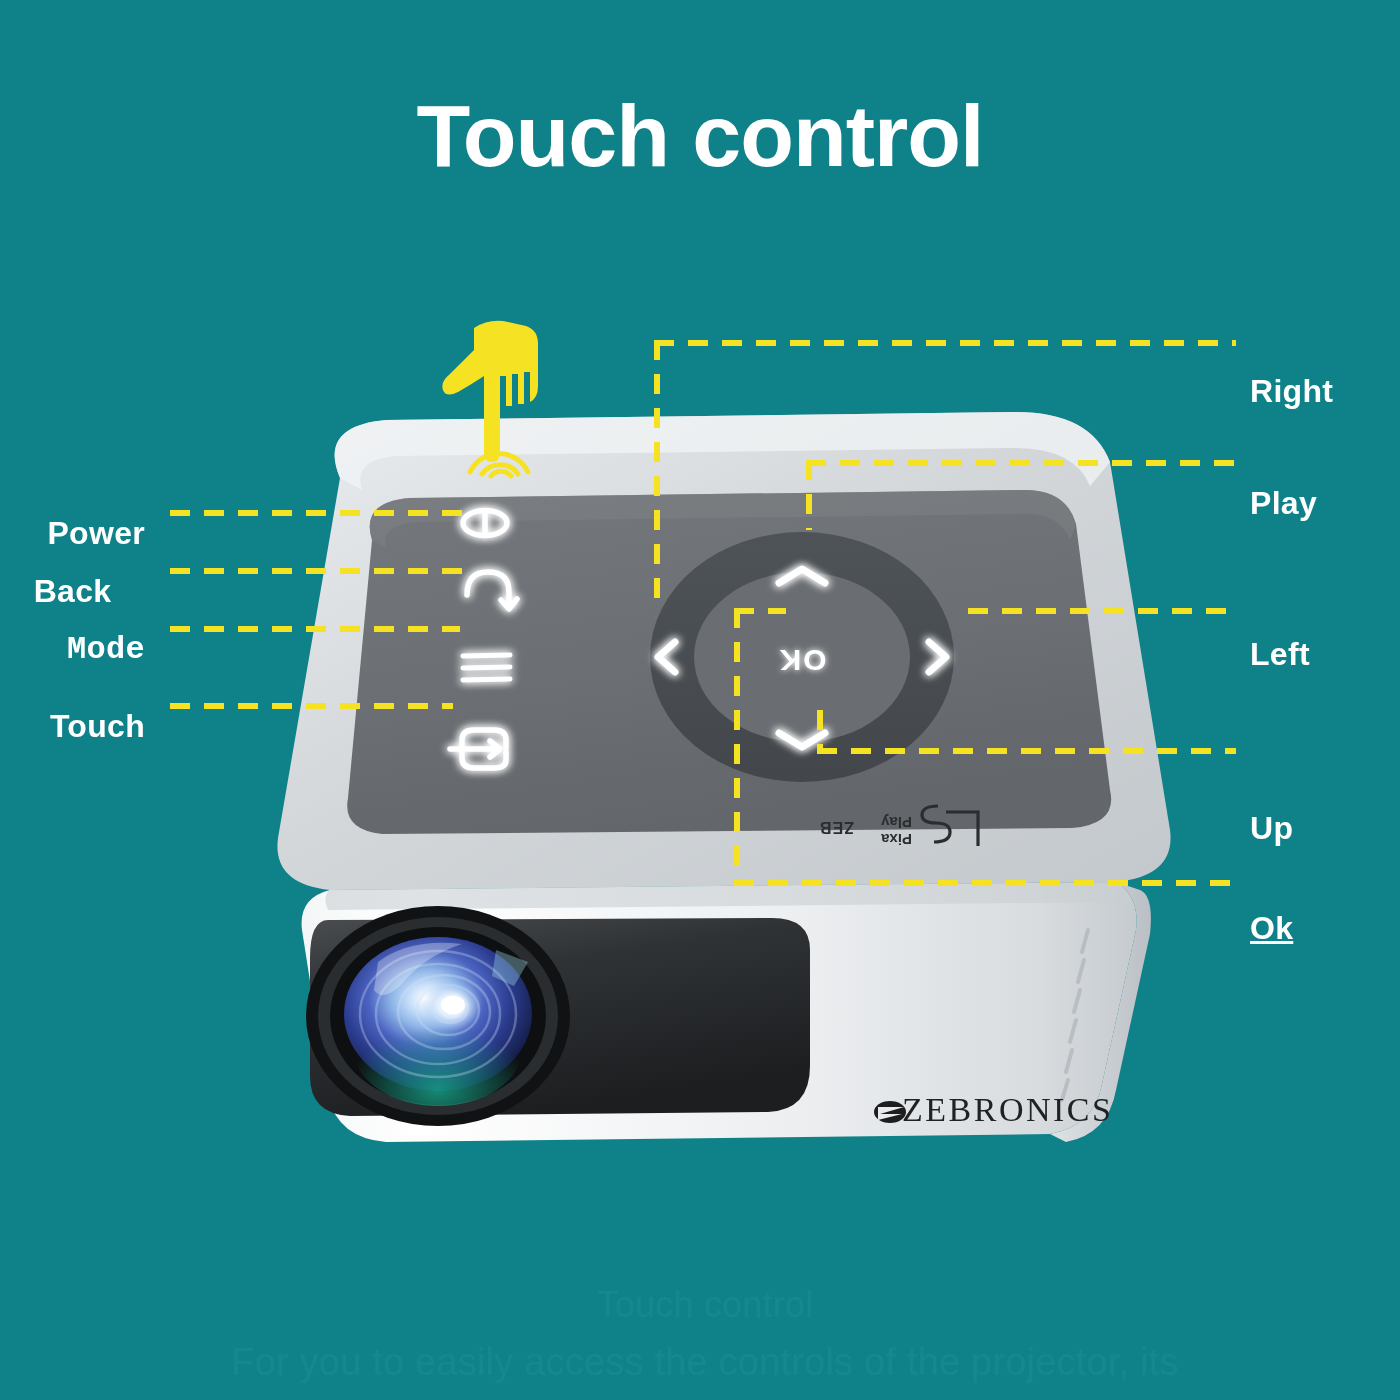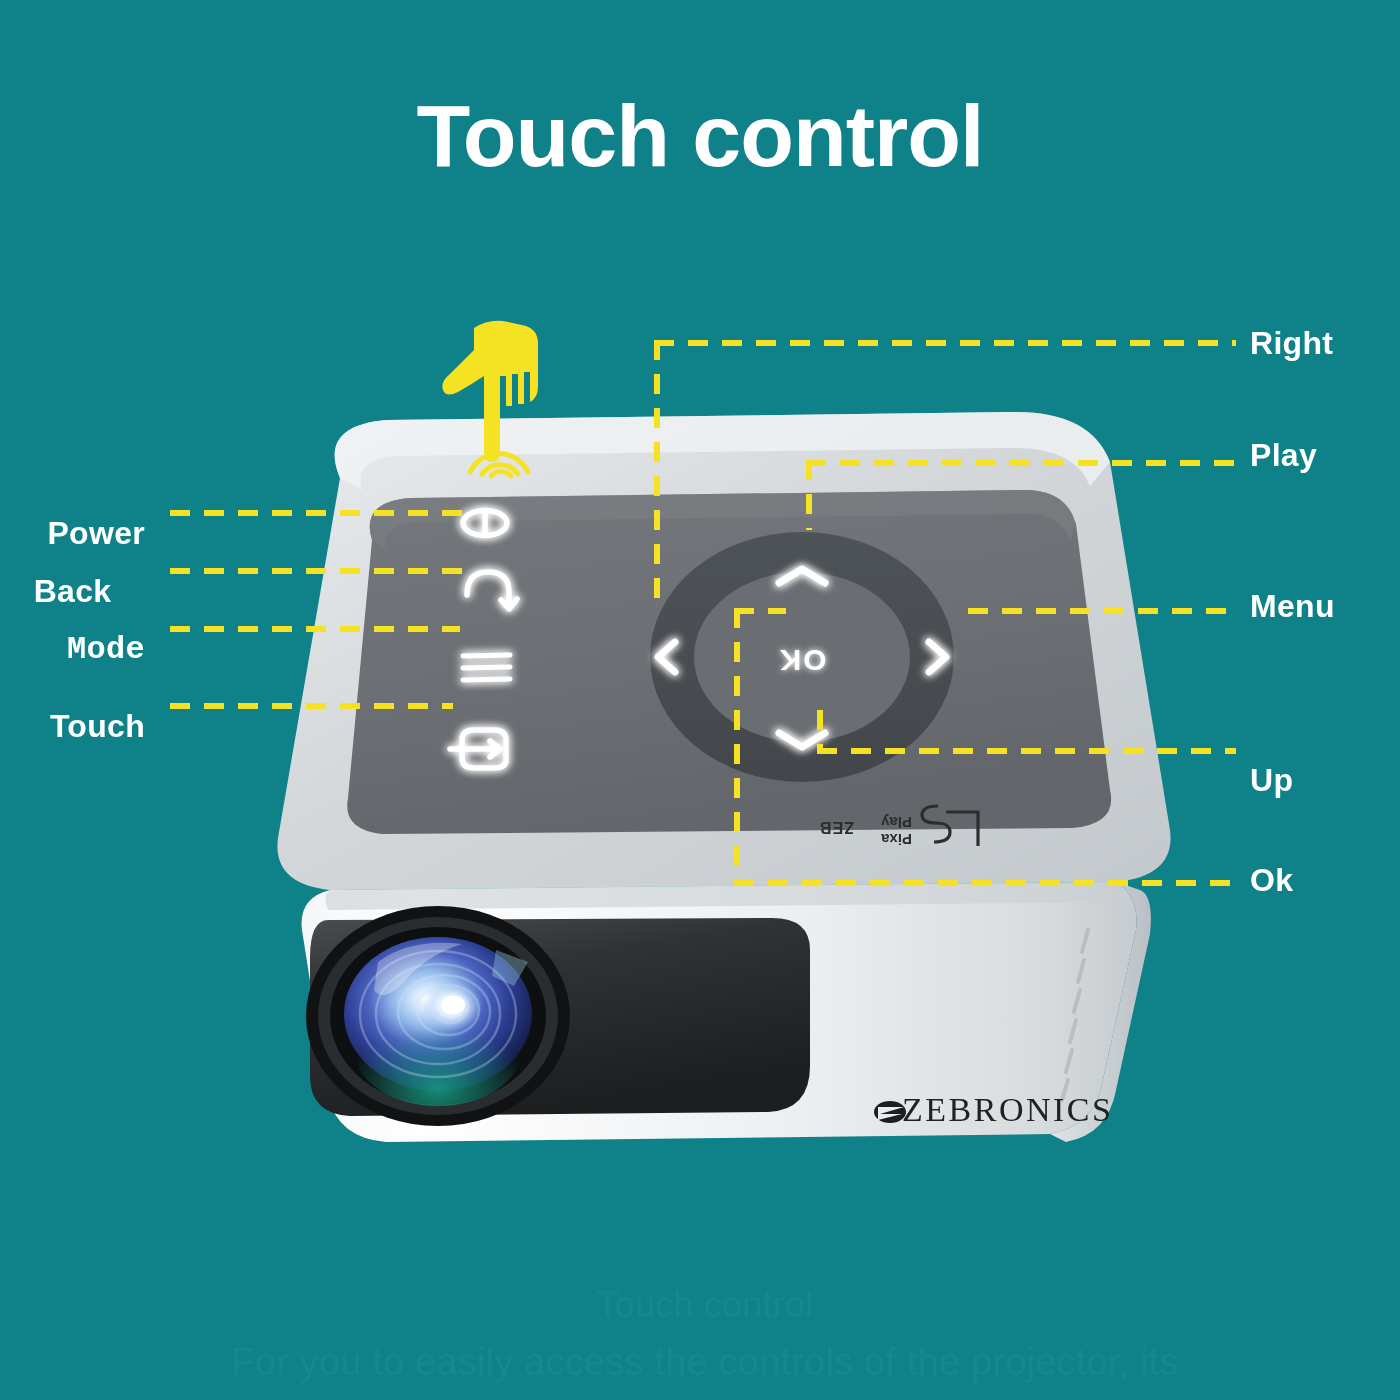--- a/index.html
+++ b/index.html
@@ -29,21 +29,21 @@
   
   #projector{position:absolute;left:210px;top:390px;width:1000px;height:790px;}
 
   
   #callout-layer{position:absolute;inset:0;width:1400px;height:1400px;pointer-events:none;}
 
   .calloutlabel{
     position:absolute;color:#ffffff;font-size:32px;font-weight:700;
     letter-spacing:.3px;white-space:nowrap;
   }
-  .calloutlabel.right-side{text-align:center;}
+  .calloutlabel.right-side{text-align:center;margin-top:48px;}
   .calloutlabel.left-side{text-align:right;margin-top:20px;}
 
   
   .dash-h{
     position:absolute;height:6px;
     background-image:linear-gradient(to right,#f5e323 0 20px,transparent 20px 34px);
     background-size:34px 6px;background-repeat:repeat-x;
   }
   .dash-v{
     position:absolute;width:6px;
@@ -265,30 +265,30 @@
 
     <div class="dash-v" style="left:654px;top:340px;height:260px;"></div>
     <div class="dash-h" style="left:654px;top:340px;width:582px;"></div>
     <div class="calloutlabel right-side" style="left:1250px;top:325px;">Right</div>
 
     <div class="dash-v" style="left:806px;top:460px;height:70px;"></div>
     <div class="dash-h" style="left:806px;top:460px;width:430px;"></div>
     <div class="calloutlabel right-side" style="left:1250px;top:437px;">Play</div>
 
     <div class="dash-h" style="left:968px;top:608px;width:268px;"></div>
-    <div class="calloutlabel right-side" style="left:1250px;top:588px;">Menu</div>
+    <div class="calloutlabel right-side" style="left:1250px;top:588px;">Left</div>
 
     <div class="dash-v" style="left:817px;top:710px;height:42px;"></div>
     <div class="dash-h" style="left:817px;top:748px;width:419px;"></div>
     <div class="calloutlabel right-side" style="left:1250px;top:762px;">Up</div>
 
     <div class="dash-h" style="left:734px;top:608px;width:52px;"></div>
     <div class="dash-v" style="left:734px;top:608px;height:275px;"></div>
     <div class="dash-h" style="left:734px;top:880px;width:502px;"></div>
-    <div class="calloutlabel right-side" style="left:1250px;top:862px;">Ok</div>
+    <div class="calloutlabel right-side" style="left:1250px;top:862px;text-decoration:underline;">Ok</div>
 
     <svg style="position:absolute;left:432px;top:312px;" width="140" height="180" viewBox="0 0 140 180">
       <g fill="none" stroke="#f5e323" stroke-width="5" stroke-linecap="round">
         <path d="M38,160 A32,32 0 0 1 96,160"></path>
         <path d="M50,162 A22,22 0 0 1 86,162"></path>
         <path d="M59,164 A13,13 0 0 1 79,164"></path>
       </g>
       <g fill="#f5e323">
         <path d="M42,16 Q58,6 76,10 L94,14 Q106,18 106,32 L106,74
                  Q106,86 98,90 L98,60 L92,60 L92,92 L86,92 L86,62 L80,62

